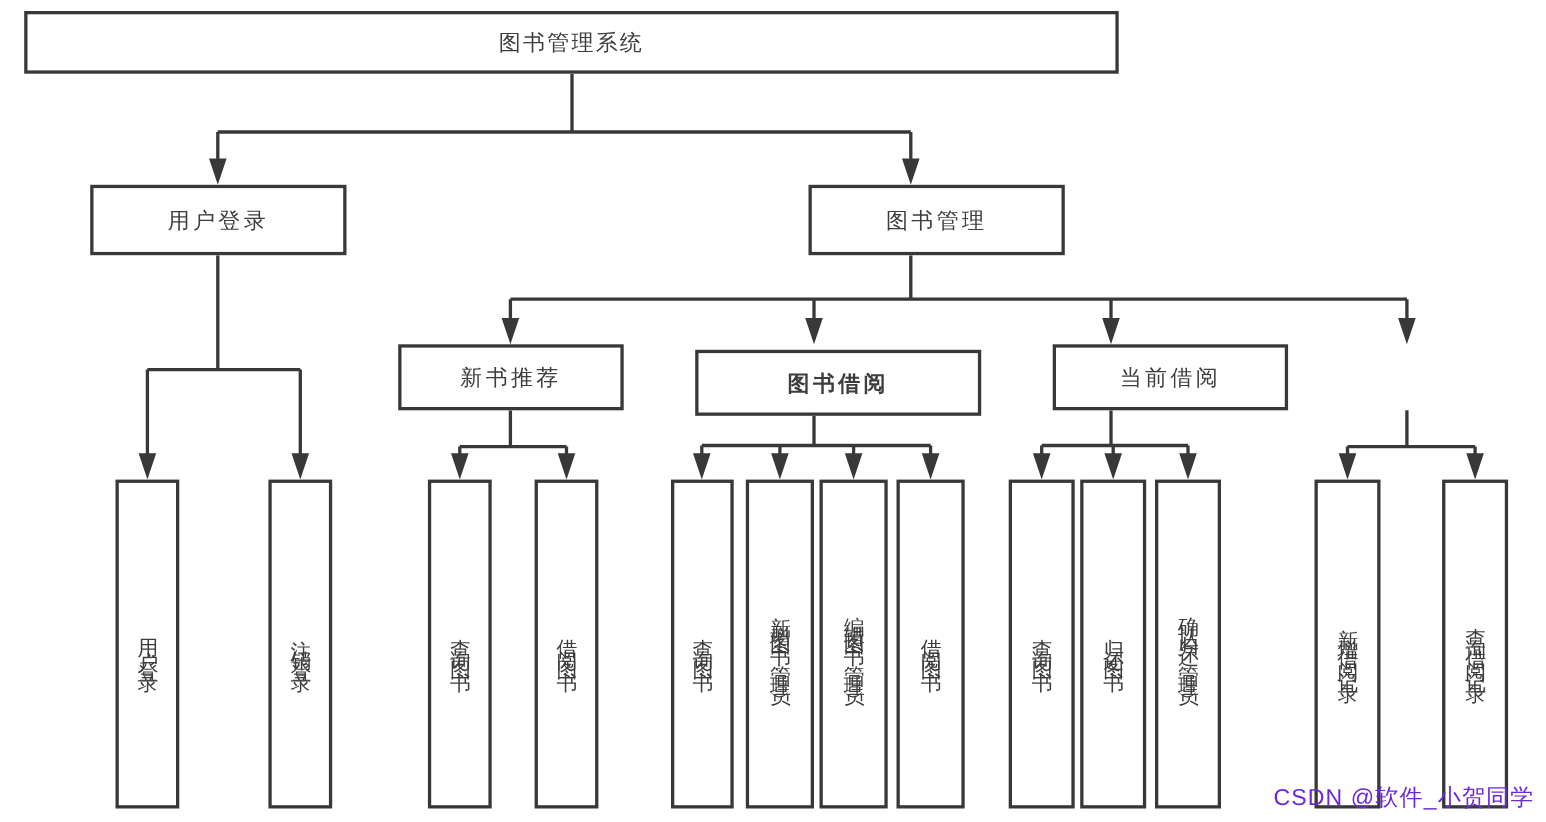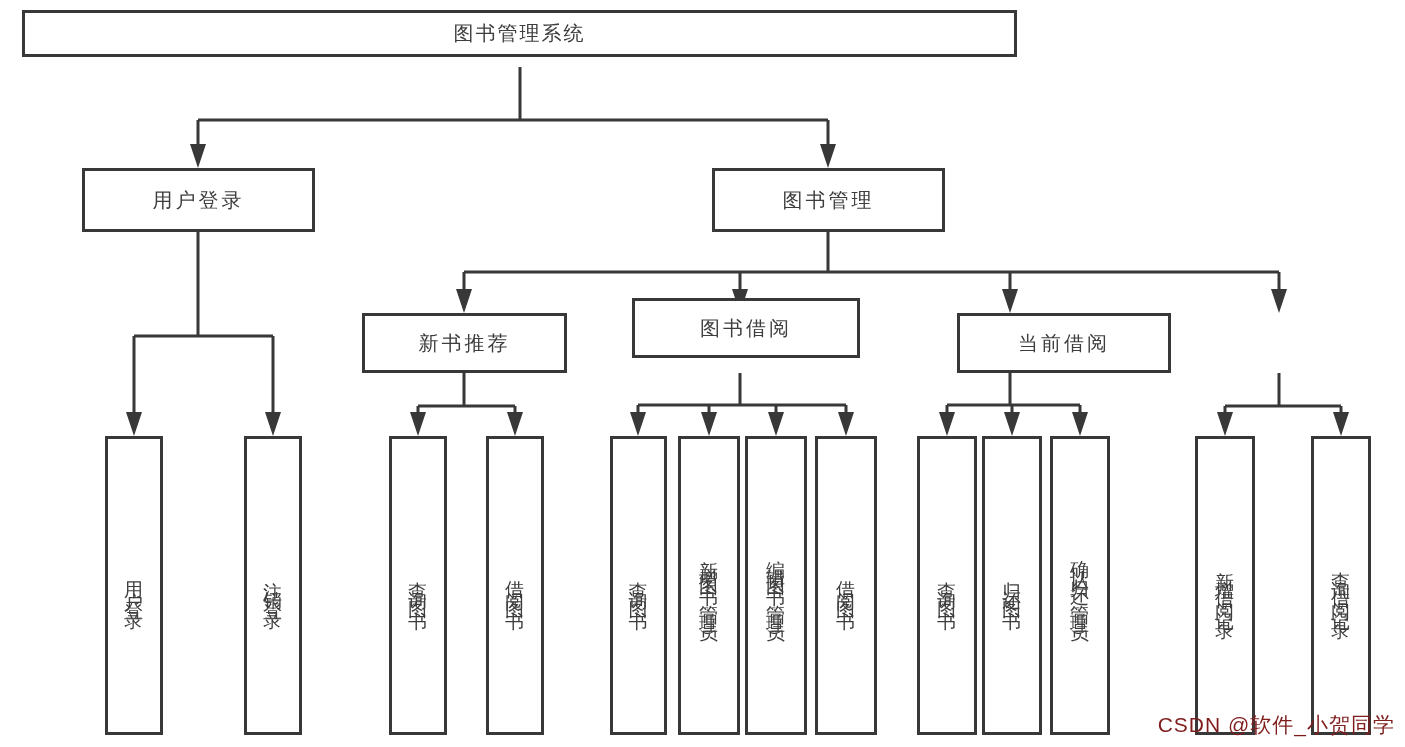--- a/index.html
+++ b/index.html
@@ -49,21 +49,21 @@
     line-height: 1;
   }
   .vbox.vlong span {
     letter-spacing: 9px;
   }
   .watermark {
     position: absolute;
     right: 10px;
     bottom: 8px;
     font-size: 21px;
-    color: #7f1d1d;
+    color: #6d28d9;
     letter-spacing: 1px;
     white-space: nowrap;
     z-index: 5;
   }
 </style>
 </head>
 <body>
 
 <div class="canvas">
 
@@ -87,27 +87,27 @@
              M456 289 L472 289 L464 313 Z  M732 289 L748 289 L740 313 Z
              M1002 289 L1018 289 L1010 313 Z  M1271 289 L1287 289 L1279 313 Z
              M410 412 L426 412 L418 436 Z  M507 412 L523 412 L515 436 Z
              M630 412 L646 412 L638 436 Z  M701 412 L717 412 L709 436 Z
              M768 412 L784 412 L776 436 Z  M838 412 L854 412 L846 436 Z
              M939 412 L955 412 L947 436 Z  M1004 412 L1020 412 L1012 436 Z
              M1072 412 L1088 412 L1080 436 Z
              M1217 412 L1233 412 L1225 436 Z  M1333 412 L1349 412 L1341 436 Z"></path>
   </svg>
 
-  <div class="node hbox root" style="left:22px; top:10px; width:995px; height:47px;">图书管理系统</div>
+  <div class="node hbox root" style="left:22px; top:10px; width:995px; height:57px;">图书管理系统</div>
 
   <div class="node hbox" style="left:82px; top:168px; width:233px; height:64px;">用户登录</div>
-  <div class="node hbox" style="left:712px; top:168px; width:233px; height:64px;">图书管理</div>
+  <div class="node hbox" style="left:735px; top:168px; width:233px; height:64px;">图书管理</div>
 
   <div class="node hbox" style="left:362px; top:313px; width:205px; height:60px;">新书推荐</div>
-  <div class="node hbox" style="left:632px; top:298px; width:228px; height:60px;">图书借阅</div>
+  <div class="node hbox" style="left:632px; top:318px; width:260px; height:60px;font-weight:bold;">图书借阅</div>
   <div class="node hbox" style="left:957px; top:313px; width:214px; height:60px;">当前借阅</div>
 
   <div class="node vbox" style="left:105px; top:436px; width:58px; height:299px;">
     <span>用户登录</span>
   </div>
   <div class="node vbox" style="left:244px; top:436px; width:58px; height:299px;">
     <span>注销登录</span>
   </div>
 
   <div class="node vbox" style="left:389px; top:436px; width:58px; height:299px;">

